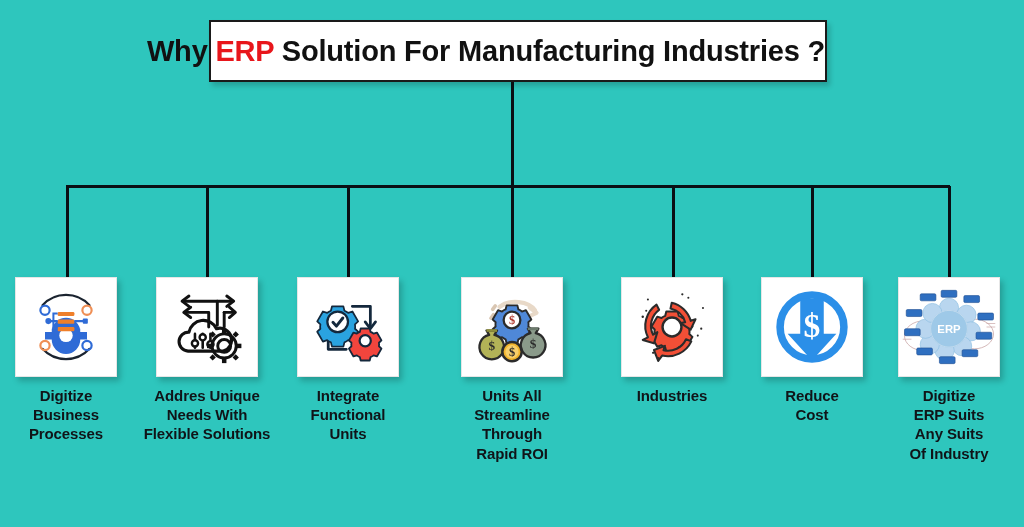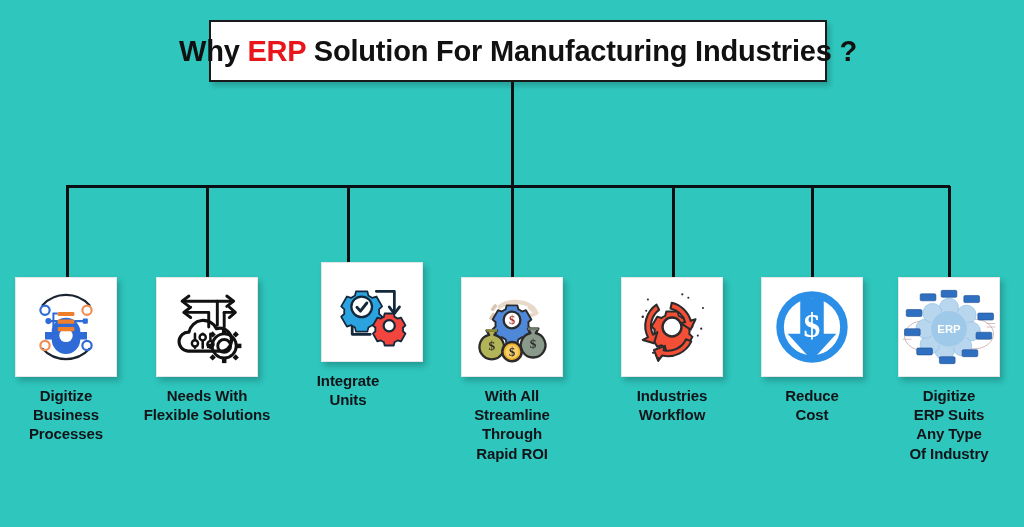--- a/index.html
+++ b/index.html
@@ -26,21 +26,21 @@
     position: absolute;
     left: 209px;
     top: 20px;
     width: 618px;
     height: 62px;
     background: #ffffff;
     border: 2px solid #1a1a1a;
     box-sizing: border-box;
     display: flex;
     align-items: center;
-    justify-content: center;
+    justify-content: flex-end;
     box-shadow: 3px 4px 5px rgba(0,0,0,0.18);
   }
   #title-text {
     font-size: 29px;
     font-weight: 700;
     color: #111111;
     letter-spacing: -0.2px;
     white-space: nowrap;
   }
   #title-text .accent { color: #e8161b; }
@@ -189,26 +189,27 @@
             <rect x="14" y="-2.6" width="6" height="5.2"></rect>
             <rect x="-16" y="-16" width="5.2" height="5.2" transform="rotate(45 -13.4 -13.4)"></rect>
             <rect x="10.8" y="10.8" width="5.2" height="5.2" transform="rotate(45 13.4 13.4)"></rect>
             <rect x="10.8" y="-16" width="5.2" height="5.2" transform="rotate(-45 13.4 -13.4)"></rect>
             <rect x="-16" y="10.8" width="5.2" height="5.2" transform="rotate(-45 -13.4 13.4)"></rect>
           </g>
         </g>
       </svg>
     </div>
     <div class="node-label">
+      <span class="ln">Addres Unique</span>
       <span class="ln">Needs With</span>
       <span class="ln">Flexible Solutions</span>
     </div>
   </div>
 
-  <div class="node" style="left:273px; top:262px;align-items:flex-end;">
+  <div class="node" style="left:273px; top:277px;">
     <div class="card">
       <svg width="86" height="86" viewBox="0 0 100 100">
         <g fill="none" stroke="#14283c" stroke-width="3.2" stroke-linecap="round" stroke-linejoin="round">
           <path d="M55 26 L76 26 L76 50"></path>
           <path d="M70 44 L76 52 L82 44"></path>
           <path d="M48 76 L27 76 L27 56"></path>
           <path d="M21 62 L27 54 L33 62"></path>
         </g>
         <g transform="translate(38,44)">
           <g fill="#2aa3e0" stroke="#14283c" stroke-width="2.6" stroke-linejoin="round">
@@ -218,20 +219,21 @@
           <path d="M-5.5 0.5 L-1.5 5 L6 -4.5" fill="none" stroke="#14283c" stroke-width="3.4" stroke-linecap="round" stroke-linejoin="round"></path>
         </g>
         <g transform="translate(70,66)">
           <path d="M-8.5 -23 h17 l1.6 6.4 a19 19 0 0 1 5.6 3.3 l6.3 -2.1 l8.5 14.7 l-4.7 4.4 a19 19 0 0 1 0 6.6 l4.7 4.4 l-8.5 14.7 l-6.3 -2.1 a19 19 0 0 1 -5.6 3.3 l-1.6 6.4 h-17 l-1.6 -6.4 a19 19 0 0 1 -5.6 -3.3 l-6.3 2.1 l-8.5 -14.7 l4.7 -4.4 a19 19 0 0 1 0 -6.6 l-4.7 -4.4 l8.5 -14.7 l6.3 2.1 a19 19 0 0 1 5.6 -3.3 z" transform="scale(0.62)" fill="#f2453d" stroke="#14283c" stroke-width="3.4" stroke-linejoin="round"></path>
           <circle cx="0" cy="0" r="6.5" fill="#ffffff" stroke="#14283c" stroke-width="2.6"></circle>
         </g>
       </svg>
     </div>
     <div class="node-label">
       <span class="ln">Integrate</span>
+      <span class="ln">Functional</span>
       <span class="ln">Units</span>
     </div>
   </div>
 
   <div class="node" style="left:437px; top:277px;">
     <div class="card">
       <svg width="88" height="88" viewBox="0 0 100 100">
         <path d="M36 27 a24 16 0 0 1 40 4" fill="none" stroke="#e8d9c8" stroke-width="5" stroke-linecap="round"></path>
         <path d="M70 28 l8 6 -9 4" fill="none" stroke="#e8d9c8" stroke-width="4.5" stroke-linecap="round" stroke-linejoin="round"></path>
         <g fill="none" stroke="#d9c6b2" stroke-width="4" stroke-linecap="round">
@@ -254,21 +256,21 @@
           <text x="0" y="8" text-anchor="middle" font-family="'Liberation Serif', serif" font-size="15" font-weight="700" fill="#2b2b2b">$</text>
         </g>
         <g transform="translate(50,78)">
           <circle cx="0" cy="0" r="11" fill="#f0b42c" stroke="#2b2b2b" stroke-width="2.8"></circle>
           <circle cx="0" cy="0" r="7.5" fill="#f7cf6a" stroke="none"></circle>
           <text x="0" y="5" text-anchor="middle" font-family="'Liberation Serif', serif" font-size="14" font-weight="700" fill="#2b2b2b">$</text>
         </g>
       </svg>
     </div>
     <div class="node-label">
-      <span class="ln">With All</span>
+      <span class="ln">Units All</span>
       <span class="ln">Streamline</span>
       <span class="ln">Through</span>
       <span class="ln">Rapid ROI</span>
     </div>
   </div>
 
   <div class="node" style="left:597px; top:277px;">
     <div class="card">
       <svg width="86" height="86" viewBox="0 0 100 100">
         <g transform="translate(50,50)">
@@ -289,21 +291,20 @@
             <circle cx="80" cy="60" r="1.2"></circle>
           <circle cx="62" cy="12" r="1.3"></circle>
             <circle cx="69" cy="16" r="1.2"></circle>
           <circle cx="22" cy="18" r="1.2"></circle>
             <circle cx="86" cy="28" r="1.2"></circle>
         </g>
       </svg>
     </div>
     <div class="node-label">
       <span class="ln">Industries</span>
-      <span class="ln">Workflow</span>
     </div>
   </div>
 
   <div class="node" style="left:737px; top:277px;">
     <div class="card">
       <svg width="84" height="84" viewBox="0 0 100 100">
         <circle cx="50" cy="50" r="38" fill="none" stroke="#2b8fe8" stroke-width="9"></circle>
         <path d="M36 16 L64 16 L64 58 L79 58 L50 90 L21 58 L36 58 Z" fill="#2b8fe8"></path>
         <text x="50" y="62" text-anchor="middle" font-family="'Liberation Serif', serif" font-size="40" font-weight="700" fill="#ffffff">$</text>
       </svg>
@@ -349,18 +350,18 @@
         <g stroke="#c9a6a6" stroke-width="0.8">
           <line x1="98" y1="46" x2="108" y2="46"></line>
           <line x1="98" y1="50" x2="108" y2="50"></line>
           <line x1="2" y1="64" x2="12" y2="64"></line>
         </g>
       </svg>
     </div>
     <div class="node-label">
       <span class="ln">Digitize</span>
       <span class="ln">ERP Suits</span>
-      <span class="ln">Any Type</span>
+      <span class="ln">Any Suits</span>
       <span class="ln">Of Industry</span>
     </div>
   </div>
 
 </div>
 
 </body></html>

